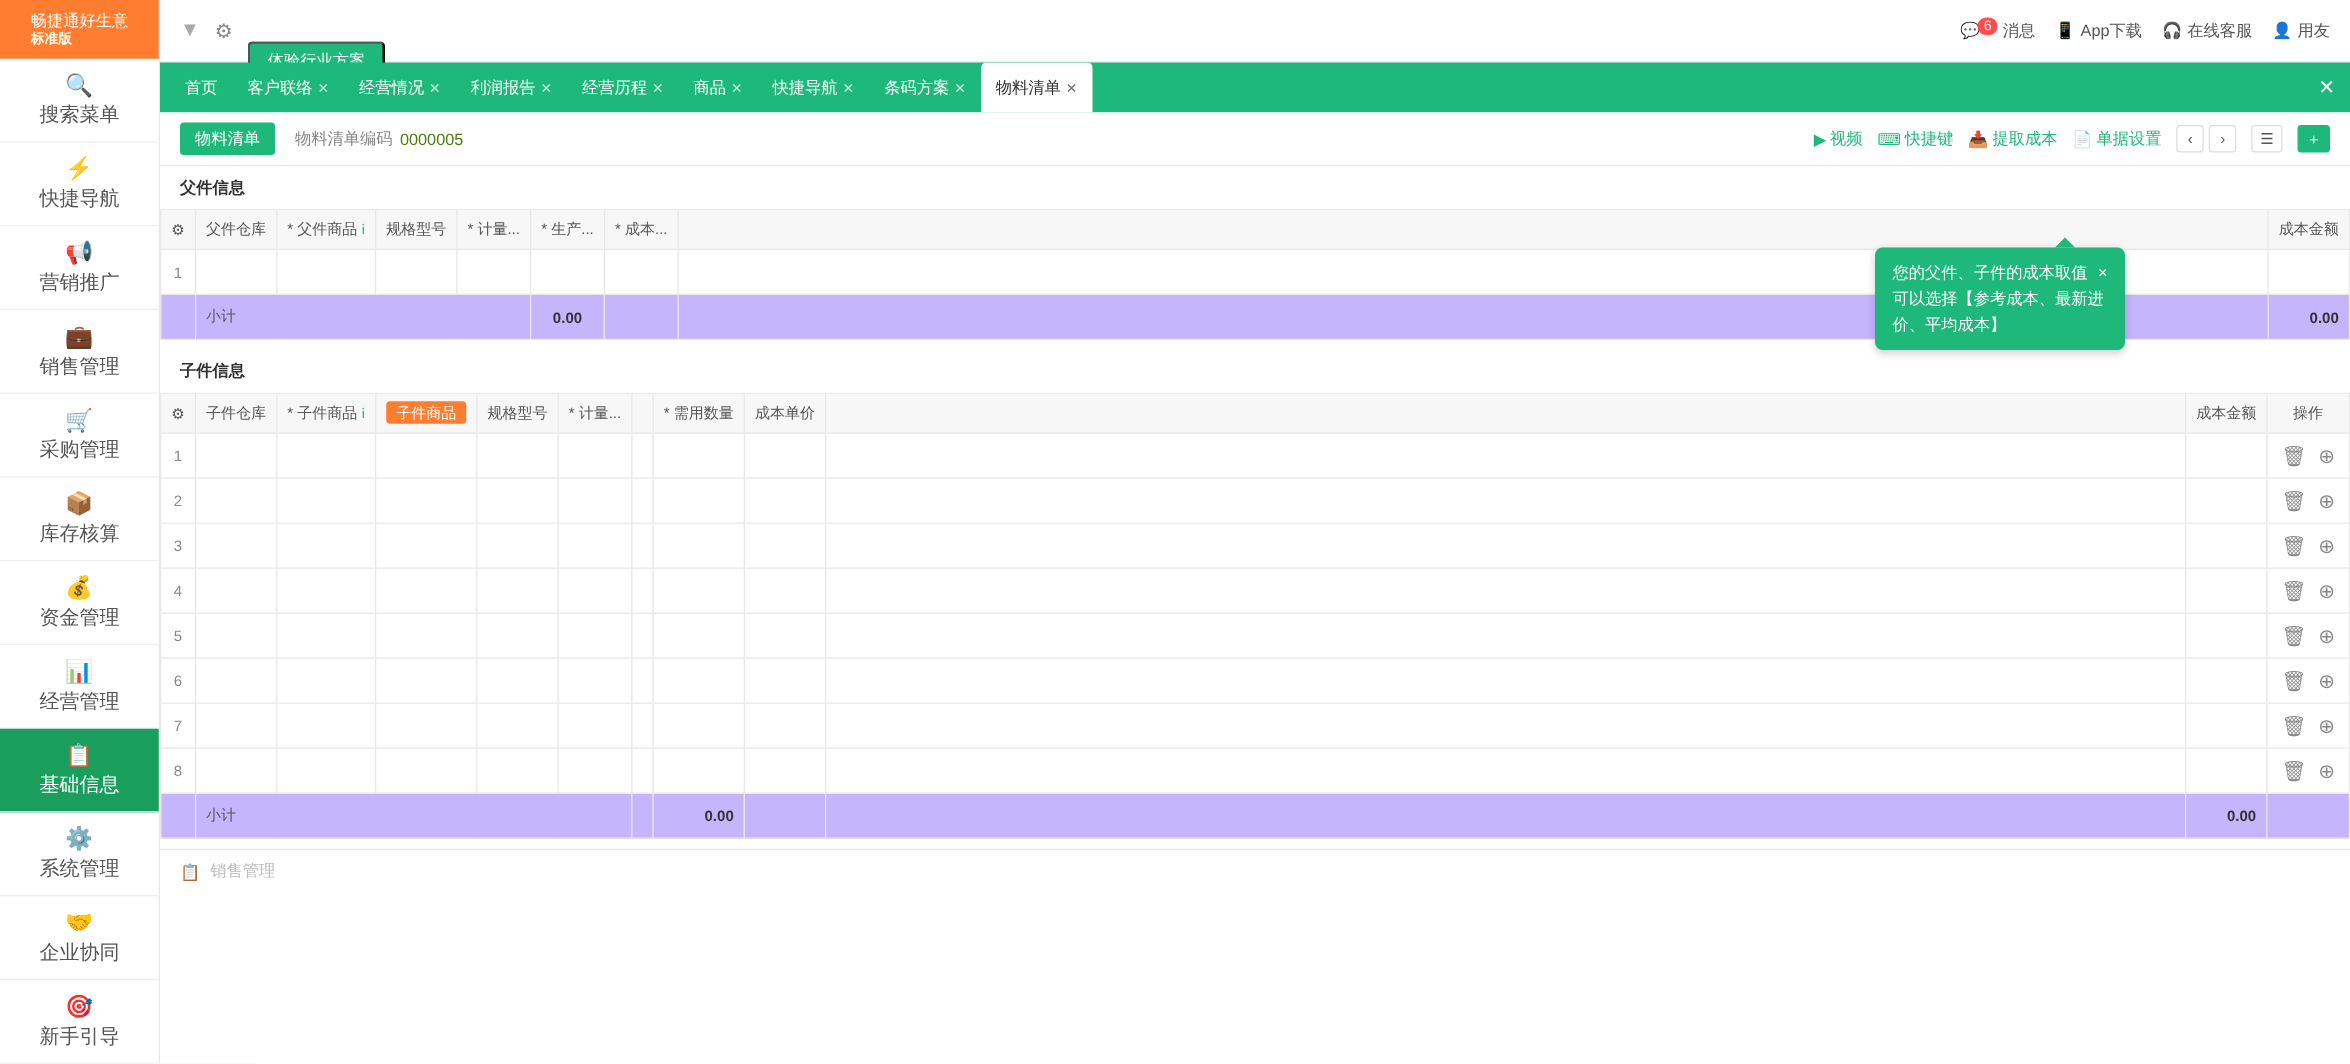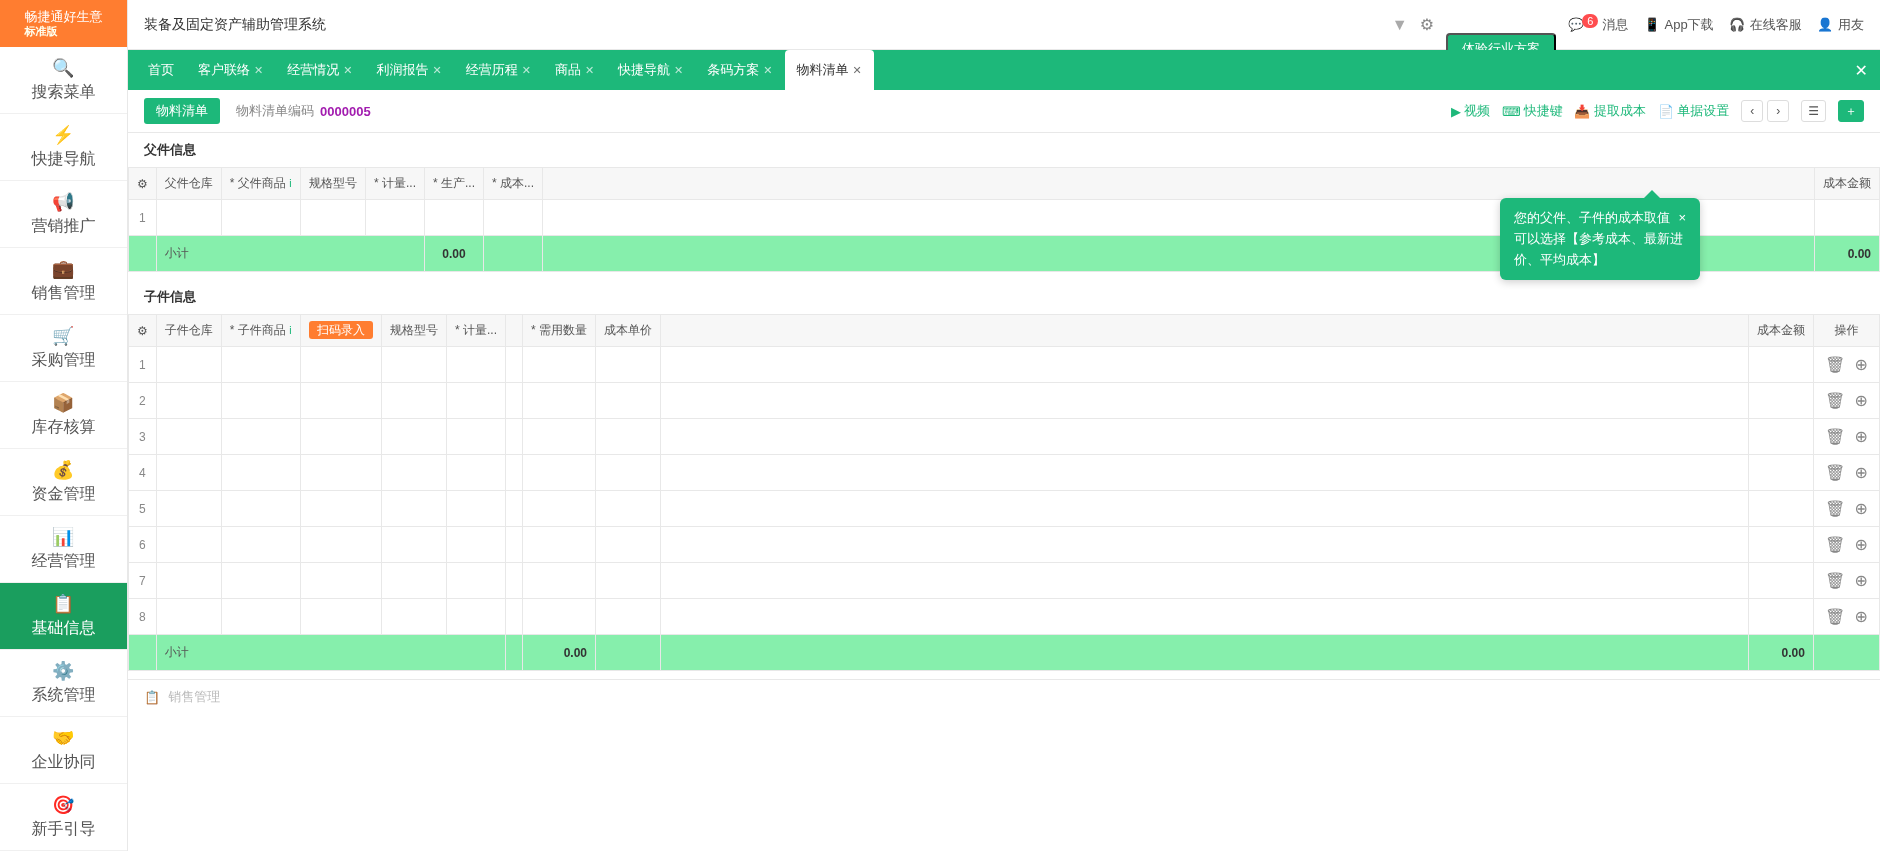--- a/index.html
+++ b/index.html
@@ -179,21 +179,21 @@
       white-space: nowrap;
     }
     td {
       border: 1px solid #e8e8e8;
       padding: 6px 8px;
       font-size: 12px;
       color: #333;
       height: 36px;
     }
     .row-num { color: #888; text-align: center; width: 30px; }
-    .subtotal-row td { background: #86efac; color: #555; }
+    .subtotal-row td { background: #c4b5fd; color: #555; }
     .subtotal-row td.num-val { color: #333; font-weight: bold; }
     .th-setting { text-align: center; }
     .scan-btn {
       background: #ff7d30;
       color: white;
       padding: 2px 8px;
       border-radius: 3px;
       font-size: 12px;
       cursor: pointer;
     }
@@ -297,21 +297,20 @@
   </div>
   <div class="sidebar-item">
     <span class="icon">🎯</span>
     <span class="label">新手引导</span>
   </div>
 </div>
 
 <div class="main">
 
   <div class="topbar">
-    <span class="topbar-title">装备及固定资产辅助管理系统</span>
     <span style="color:#aaa; font-size:16px;">▼</span>
     <span class="topbar-gear">⚙</span>
     <button class="topbar-trial">体验行业方案</button>
     <div class="topbar-right">
       <div class="item">
         <span>💬</span>
         <sup class="badge">6</sup>
         <span>消息</span>
       </div>
       <div class="item">
@@ -367,21 +366,21 @@
     </div>
     <div class="close-all">✕</div>
   </div>
 
   <div class="content" style="position:relative;">
 
     <div class="sub-header">
       <div class="sub-header-tab active">物料清单</div>
       <div class="sub-header-field">
         <label>物料清单编码</label>
-        <span style="color:#a21caf;font-weight:bold;">0000005</span>
+        <span style="color:#4d7c0f;font-weight:normal;">0000005</span>
       </div>
       <div class="sub-header-actions">
         <div class="action">
           <span>▶</span>
           <span>视频</span>
         </div>
         <div class="action">
           <span>⌨</span>
           <span>快捷键</span>
         </div>
@@ -443,21 +442,21 @@
     </div>
 
     <div class="section-title" style="margin-top:8px;">子件信息</div>
     <div class="table-wrap">
       <table>
         <thead>
           <tr>
             <th class="th-setting">⚙</th>
             <th>子件仓库</th>
             <th>* 子件商品 <span style="color:#1db87a;font-size:11px;">ℹ</span></th>
-            <th><span class="scan-btn">扫码录入</span></th>
+            <th><span class="scan-btn">子件商品</span></th>
             <th>规格型号</th>
             <th>* 计量...</th>
             <th style="width:60px;"></th>
             <th style="text-align:right;">* 需用数量</th>
             <th>成本单价</th>
             <th style="width:100%;"></th>
             <th style="text-align:right;">成本金额</th>
             <th style="text-align:center;">操作</th>
           </tr>
         </thead>

